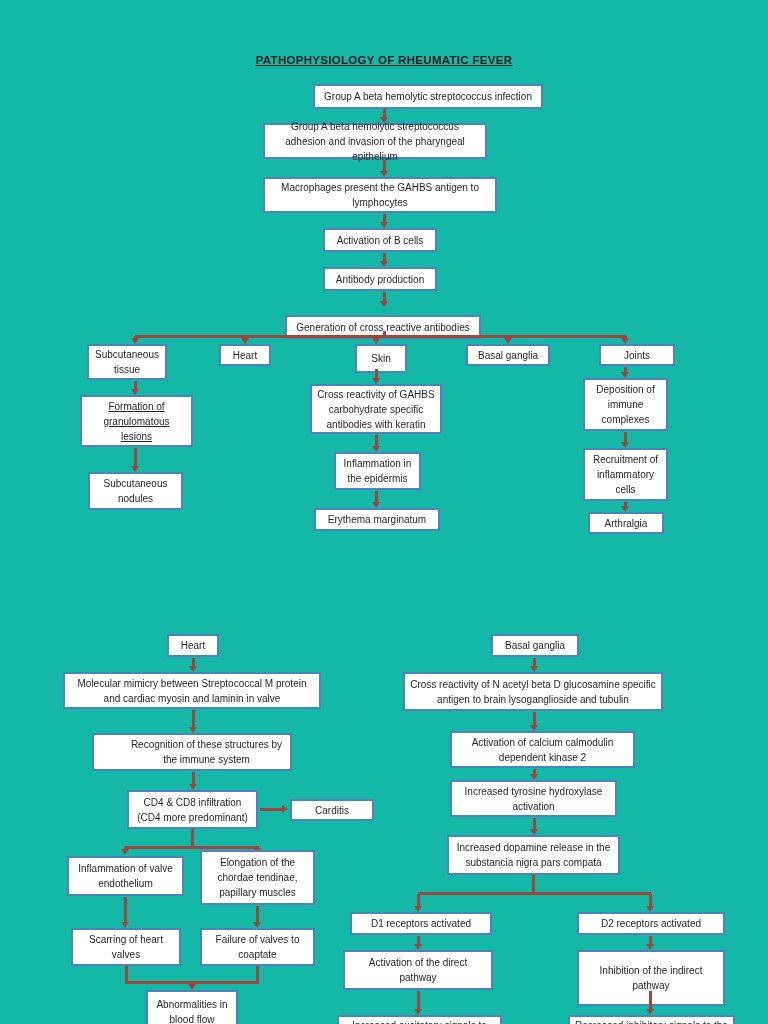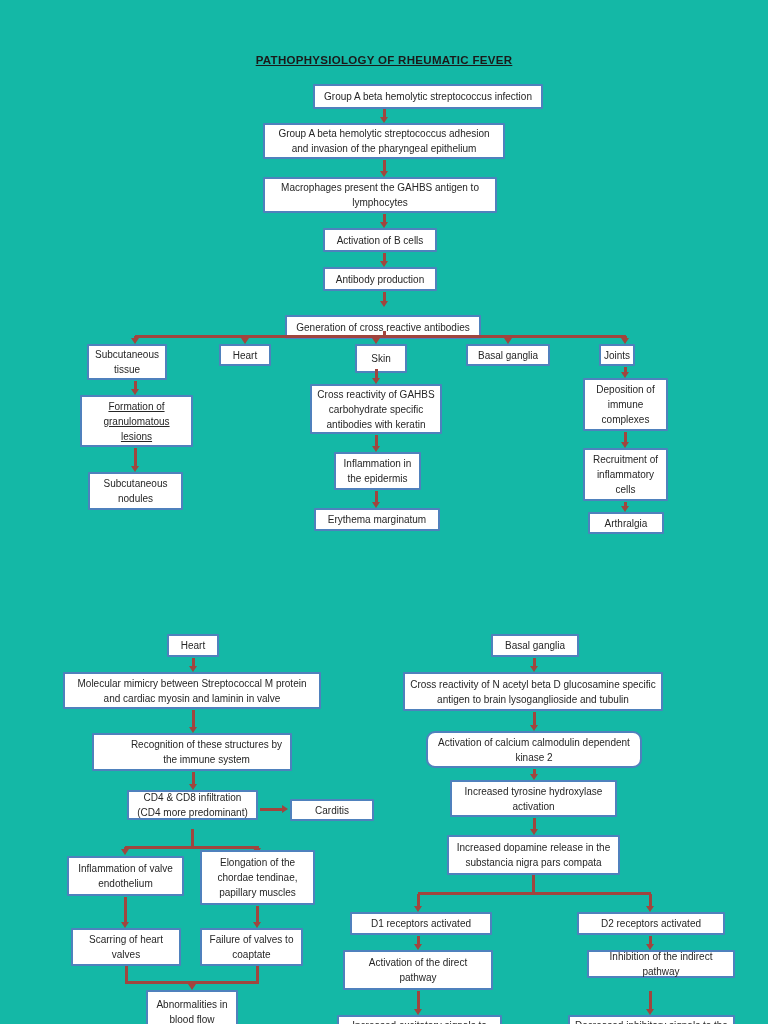--- a/index.html
+++ b/index.html
@@ -38,21 +38,21 @@
 </style>
 </head>
 <body>
 
 <div class="page">
 
   <div class="title">PATHOPHYSIOLOGY OF RHEUMATIC FEVER</div>
 
   <div class="node" style="left:265px;top:84px;width:230px;height:25px;margin-left:48px;">Group A beta hemolytic streptococcus infection</div>
   <div class="varr" style="left:383px;top:109px;height:8px;"></div>
-  <div class="node" style="left:263px;top:123px;width:242px;height:36px;text-align:center;">Group A beta hemolytic streptococcus adhesion and invasion of the pharyngeal epithelium</div>
+  <div class="node" style="left:263px;top:123px;width:224px;height:36px;text-align:center;">Group A beta hemolytic streptococcus adhesion and invasion of the pharyngeal epithelium</div>
   <div class="varr" style="left:383px;top:160px;height:11px;"></div>
   <div class="node" style="left:263px;top:177px;width:234px;height:36px;">Macrophages present the GAHBS antigen to lymphocytes</div>
   <div class="varr" style="left:383px;top:214px;height:8px;"></div>
   <div class="node" style="left:323px;top:228px;width:114px;height:24px;">Activation of B cells</div>
   <div class="varr" style="left:383px;top:253px;height:8px;"></div>
   <div class="node" style="left:323px;top:267px;width:114px;height:24px;">Antibody production</div>
   <div class="varr" style="left:383px;top:292px;height:9px;"></div>
   <div class="node" style="left:285px;top:315px;width:196px;height:24px;">Generation of cross reactive antibodies</div>
 
   <div class="vline" style="left:383px;top:331px;height:6px;"></div>
@@ -60,21 +60,21 @@
   <div class="varr" style="left:134px;top:336px;height:2px;"></div>
   <div class="varr" style="left:244px;top:336px;height:2px;"></div>
   <div class="varr" style="left:375px;top:336px;height:2px;"></div>
   <div class="varr" style="left:507px;top:336px;height:2px;"></div>
   <div class="varr" style="left:624px;top:336px;height:2px;"></div>
 
   <div class="node" style="left:87px;top:344px;width:80px;height:36px;">Subcutaneous tissue</div>
   <div class="node" style="left:219px;top:344px;width:52px;height:22px;">Heart</div>
   <div class="node" style="left:355px;top:344px;width:52px;height:29px;">Skin</div>
   <div class="node" style="left:466px;top:344px;width:84px;height:22px;">Basal ganglia</div>
-  <div class="node" style="left:599px;top:344px;width:36px;height:22px;">Joints</div>
+  <div class="node" style="left:599px;top:344px;width:76px;height:22px;">Joints</div>
 
   <div class="varr" style="left:134px;top:381px;height:8px;"></div>
   <div class="node" style="left:80px;top:395px;width:113px;height:52px;text-decoration:underline;">Formation of granulomatous lesions</div>
   <div class="varr" style="left:134px;top:448px;height:18px;"></div>
   <div class="node" style="left:88px;top:472px;width:95px;height:38px;">Subcutaneous nodules</div>
 
   <div class="varr" style="left:375px;top:369px;height:9px;"></div>
   <div class="node" style="left:310px;top:384px;width:132px;height:50px;">Cross reactivity of GAHBS carbohydrate specific antibodies with keratin</div>
   <div class="varr" style="left:375px;top:435px;height:11px;"></div>
   <div class="node" style="left:334px;top:452px;width:87px;height:38px;">Inflammation in the epidermis</div>
@@ -87,61 +87,61 @@
   <div class="node" style="left:583px;top:448px;width:85px;height:53px;">Recruitment of inflammatory cells</div>
   <div class="varr" style="left:624px;top:502px;height:4px;"></div>
   <div class="node" style="left:588px;top:512px;width:76px;height:22px;">Arthralgia</div>
 
   <div class="node" style="left:167px;top:634px;width:52px;height:23px;">Heart</div>
   <div class="varr" style="left:192px;top:658px;height:8px;"></div>
   <div class="node" style="left:63px;top:672px;width:258px;height:37px;">Molecular mimicry between Streptococcal M protein and cardiac myosin and laminin in valve</div>
   <div class="varr" style="left:192px;top:710px;height:17px;"></div>
   <div class="node" style="left:92px;top:733px;width:200px;height:38px;padding-left:34px;">Recognition of these structures by the immune system</div>
   <div class="varr" style="left:192px;top:772px;height:12px;"></div>
-  <div class="node" style="left:127px;top:790px;width:131px;height:30px;">CD4 &amp; CD8 infiltration (CD4 more predominant)</div>
+  <div class="node" style="left:127px;top:790px;width:131px;height:39px;">CD4 &amp; CD8 infiltration (CD4 more predominant)</div>
   <div class="harr" style="left:260px;top:808px;width:22px;"></div>
   <div class="node" style="left:290px;top:799px;width:84px;height:22px;">Carditis</div>
 
   <div class="vline" style="left:191px;top:829px;height:19px;"></div>
   <div class="hline" style="left:125px;top:846px;width:134px;"></div>
   <div class="varr" style="left:124px;top:847px;height:2px;"></div>
   <div class="varr" style="left:256px;top:847px;height:1px;"></div>
 
   <div class="node" style="left:67px;top:856px;width:117px;height:40px;">Inflammation of valve endothelium</div>
   <div class="node" style="left:200px;top:850px;width:115px;height:55px;">Elongation of the chordae tendinae, papillary muscles</div>
   <div class="varr" style="left:124px;top:897px;height:25px;"></div>
   <div class="varr" style="left:256px;top:906px;height:16px;"></div>
   <div class="node" style="left:71px;top:928px;width:110px;height:38px;">Scarring of heart valves</div>
-  <div class="node" style="left:200px;top:928px;width:103px;height:38px;">Failure of valves to coaptate</div>
+  <div class="node" style="left:200px;top:928px;width:115px;height:38px;">Failure of valves to coaptate</div>
 
   <div class="vline" style="left:125px;top:966px;height:17px;"></div>
   <div class="vline" style="left:256px;top:966px;height:17px;"></div>
   <div class="hline" style="left:125px;top:981px;width:134px;"></div>
   <div class="varr" style="left:191px;top:982px;height:2px;"></div>
   <div class="node" style="left:146px;top:990px;width:92px;height:44px;">Abnormalities in blood flow</div>
 
   <div class="node" style="left:491px;top:634px;width:88px;height:23px;">Basal ganglia</div>
   <div class="varr" style="left:533px;top:658px;height:8px;"></div>
   <div class="node" style="left:403px;top:672px;width:260px;height:39px;">Cross reactivity of N acetyl beta D glucosamine specific antigen to brain lysoganglioside and tubulin</div>
   <div class="varr" style="left:533px;top:712px;height:13px;"></div>
-  <div class="node" style="left:426px;top:731px;width:216px;height:37px;border-radius:9px;">Activation of calcium calmodulin dependent kinase 2</div>
+  <div class="node" style="left:450px;top:731px;width:185px;height:37px;">Activation of calcium calmodulin dependent kinase 2</div>
   <div class="varr" style="left:533px;top:769px;height:5px;"></div>
   <div class="node" style="left:450px;top:780px;width:167px;height:37px;">Increased tyrosine hydroxylase activation</div>
   <div class="varr" style="left:533px;top:818px;height:11px;"></div>
   <div class="node" style="left:447px;top:835px;width:173px;height:40px;">Increased dopamine release in the substancia nigra pars compata</div>
 
   <div class="vline" style="left:532px;top:875px;height:19px;"></div>
   <div class="hline" style="left:418px;top:892px;width:233px;"></div>
   <div class="varr" style="left:417px;top:894px;height:12px;"></div>
   <div class="varr" style="left:649px;top:894px;height:12px;"></div>
 
   <div class="node" style="left:350px;top:912px;width:142px;height:23px;">D1 receptors activated</div>
   <div class="node" style="left:577px;top:912px;width:148px;height:23px;">D2 receptors activated</div>
   <div class="varr" style="left:417px;top:936px;height:8px;"></div>
   <div class="varr" style="left:649px;top:936px;height:8px;"></div>
   <div class="node" style="left:343px;top:950px;width:150px;height:40px;">Activation of the direct pathway</div>
-  <div class="node" style="left:577px;top:950px;width:148px;height:28px;margin-left:10px;">Inhibition of the indirect pathway</div>
+  <div class="node" style="left:577px;top:950px;width:148px;height:56px;">Inhibition of the indirect pathway</div>
   <div class="varr" style="left:417px;top:991px;height:18px;"></div>
   <div class="varr" style="left:649px;top:991px;height:18px;"></div>
   <div class="node" style="left:337px;top:1015px;width:165px;height:40px;align-items:flex-start;">Increased excitatory signals to the</div>
   <div class="node" style="left:568px;top:1015px;width:167px;height:40px;align-items:flex-start;">Decreased inhibitory signals to the</div>
 
 </div>
 
 </body></html>

